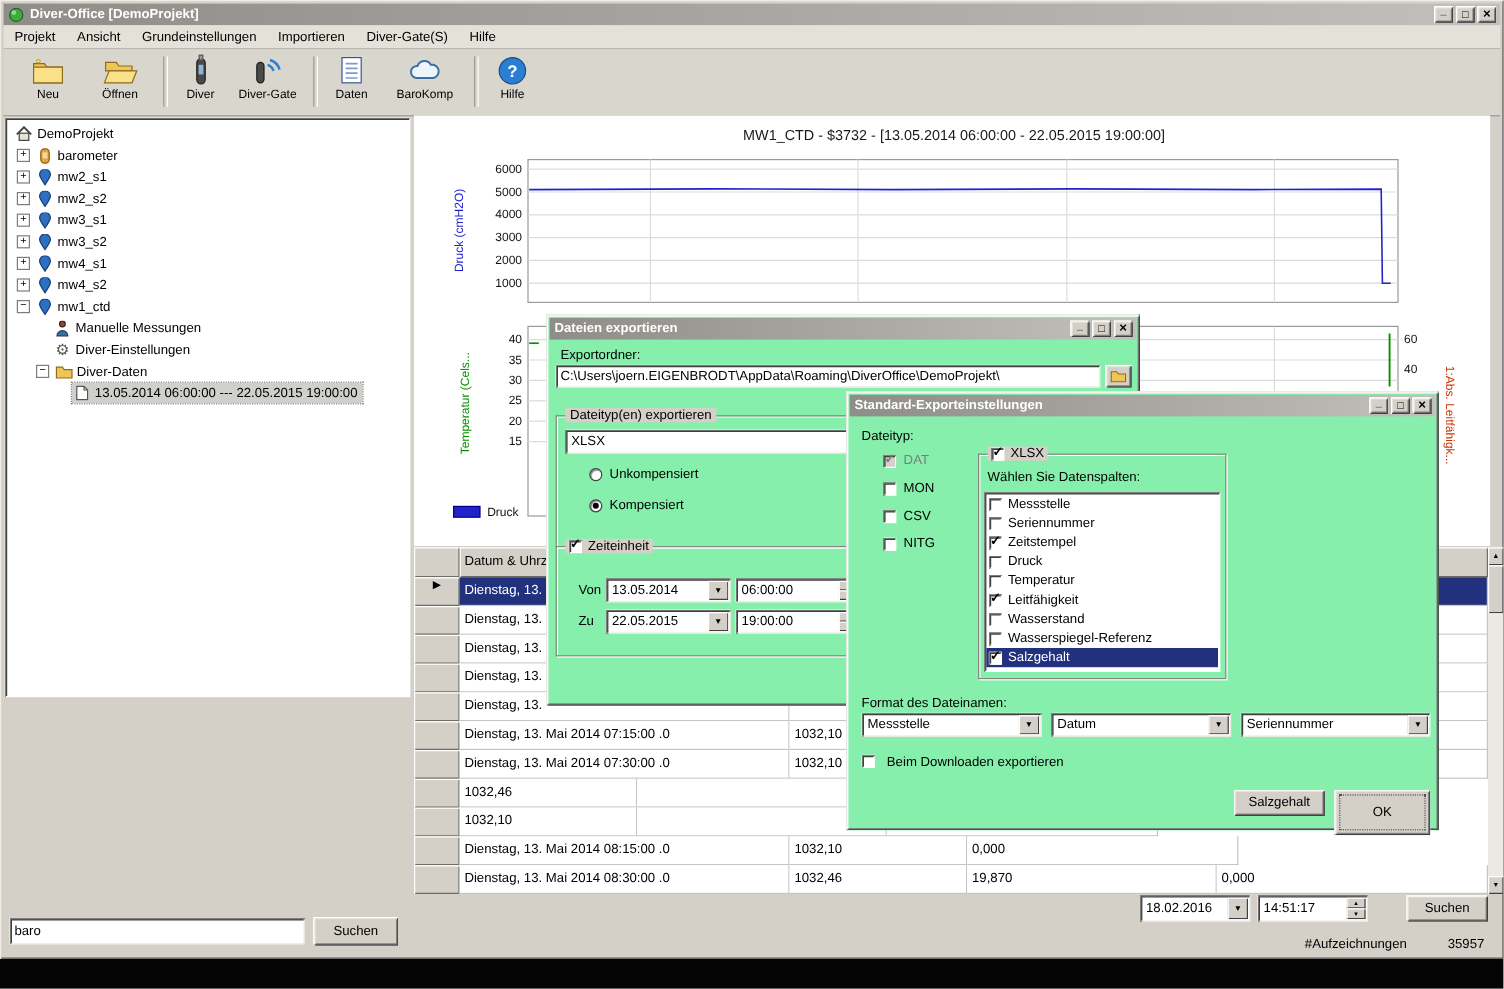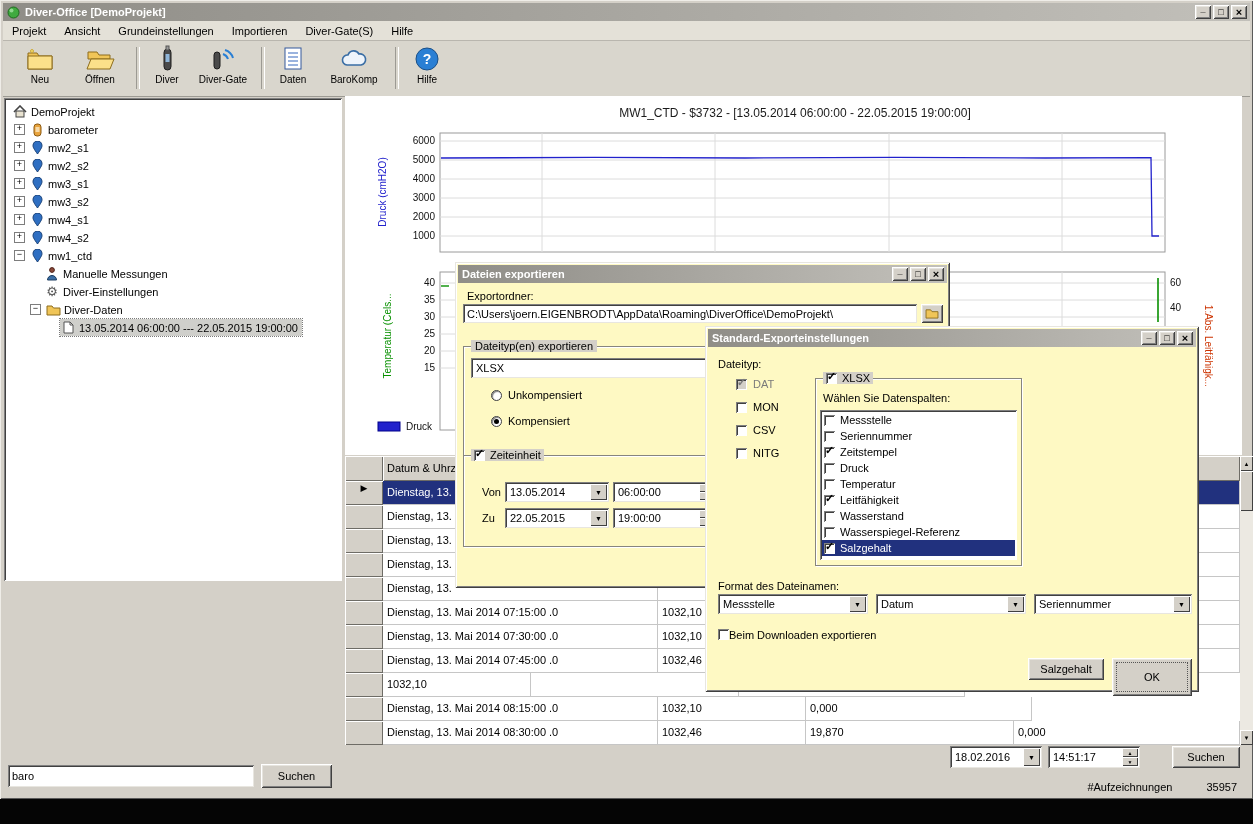--- a/index.html
+++ b/index.html
@@ -59,21 +59,21 @@
   .dc{border-right:1px solid #c6c6c6;border-bottom:1px solid #c6c6c6;box-sizing:border-box;padding-left:4px;height:24px;line-height:23px;white-space:nowrap;overflow:hidden;background:#fff}
   .trowd.sel .dc{background:#21317e;color:#fff}
   .w0{width:38px}.w1{width:275px}.w2{width:148px}.w3{width:208px}.w4{width:226px}
 
   
   .vsb{position:absolute;left:1240px;top:456px;width:13px;height:289px;background:#ece9e2}
   .sba{position:absolute;left:0;width:13px;height:15px;background:#d4d0c8;box-shadow:inset 1px 1px 0 #fff,inset -1px -1px 0 #404040;font-size:6px;display:flex;align-items:center;justify-content:center;color:#000}
   .sbt{position:absolute;left:0;top:15px;width:13px;height:40px;background:#d4d0c8;box-shadow:inset 1px 1px 0 #fff,inset -1px -1px 0 #404040}
 
   
-  .dialog{position:absolute;background:#fef9c3;box-shadow:inset 1px 1px 0 #e8e6e0,inset -1px -1px 0 #404040,inset 2px 2px 0 #fff,inset -2px -2px 0 #808080}
+  .dialog{position:absolute;background:#86efac;box-shadow:inset 1px 1px 0 #e8e6e0,inset -1px -1px 0 #404040,inset 2px 2px 0 #fff,inset -2px -2px 0 #808080}
   .dialog .titlebar{left:3px;top:3px;right:3px}
 
   
   .listbox{position:absolute;background:#fff;box-shadow:inset 1px 1px 0 #808080,inset -1px -1px 0 #fff,inset 2px 2px 0 #404040;padding:2px;box-sizing:border-box;overflow:hidden}
   .li{display:flex;align-items:center;height:16px;gap:5px;padding-left:2px}
   .li.sel{background:#21317e}
   .li.sel .lbl{color:#fff}
 
   .statustext{position:absolute;top:781px;right:16px;font-size:11px;color:#000;display:flex;gap:34px}
 </style>
@@ -398,21 +398,20 @@
     </div>
     <div class="trowd">
       <div class="sc w0"></div>
       <div class="dc w1">Dienstag, 13. Mai 2014 07:30:00 .0</div>
       <div class="dc w2">1032,10</div>
       <div class="dc w3"></div>
       <div class="dc w4"></div>
     </div>
     <div class="trowd">
       <div class="sc w0"></div>
-      <div class="dc w1">Dienstag, 13. Mai 2014 07:45:00 .0</div>
       <div class="dc w2">1032,46</div>
       <div class="dc w3"></div>
       <div class="dc w4"></div>
     </div>
     <div class="trowd">
       <div class="sc w0"></div>
       <div class="dc w2">1032,10</div>
       <div class="dc w3"></div>
       <div class="dc w4"></div>
     </div>
@@ -598,21 +597,21 @@
       <span class="drop"></span>
     </div>
     <div class="combo" style="left:171px;top:268px;width:150px;height:20px">
       <span class="cv">Datum</span>
       <span class="drop"></span>
     </div>
     <div class="combo" style="left:329px;top:268px;width:158px;height:20px">
       <span class="cv">Seriennummer</span>
       <span class="drop"></span>
     </div>
-    <div style="position:absolute;left:13px;top:303px;display:flex;align-items:flex-start;gap:0">
+    <div style="position:absolute;left:13px;top:303px;display:flex;align-items:flex-start;gap:10px">
       <span class="cb"></span>
       <span class="lbl">Beim Downloaden exportieren</span>
     </div>
     <div class="btn" style="position:absolute;left:323px;top:332px;width:76px;height:22px">
           <span>Salzgehalt</span>
         </div>
     <div class="btn" style="position:absolute;left:407px;top:332px;width:80px;height:38px;outline:1px dotted #555;outline-offset:-5px">
           <span>OK</span>
         </div>
   </div>

